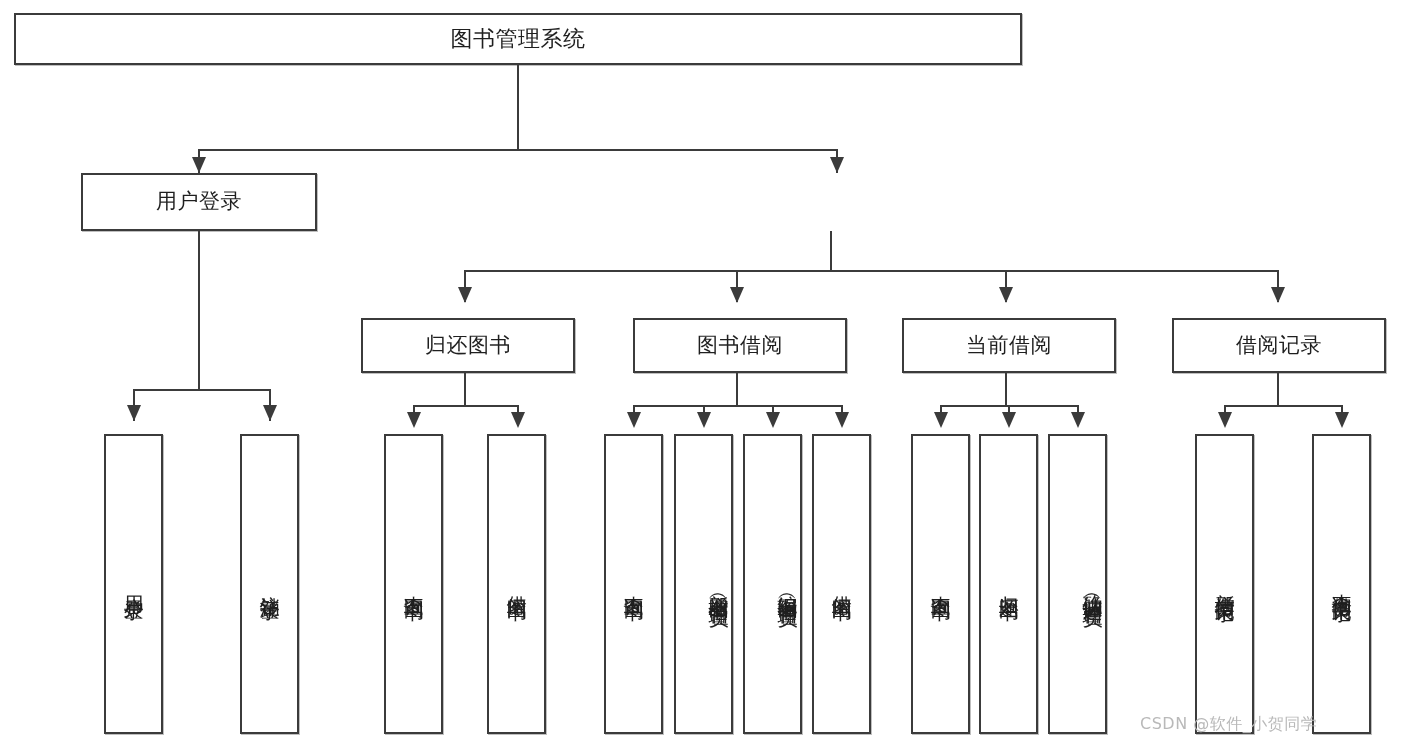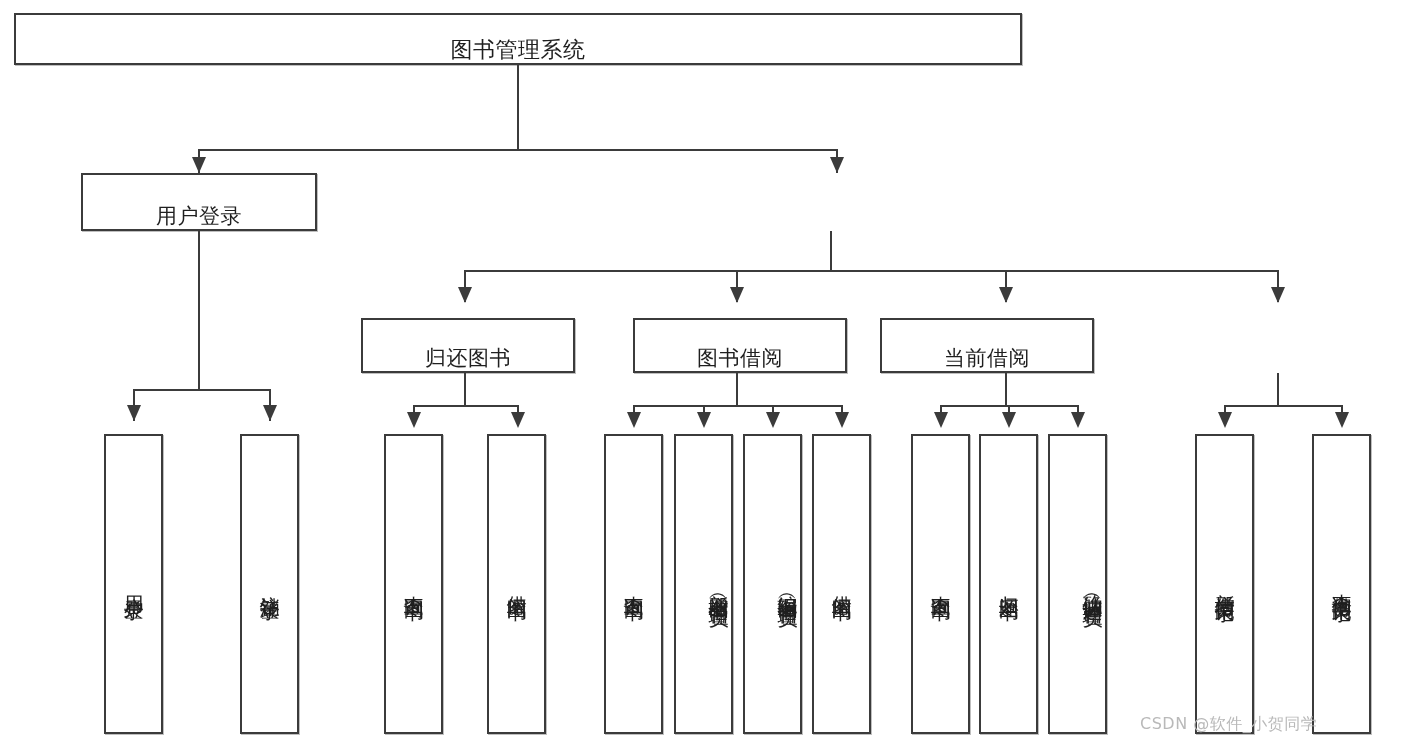--- a/index.html
+++ b/index.html
@@ -15,21 +15,21 @@
     background:#ffffff;
     overflow:hidden;
   }
   
   .node{
     position:absolute;
     box-sizing:border-box;
     background:#ffffff;
     border:2px solid #3b3b3b;
     display:flex;
-    align-items:flex-end;
+    align-items:center;
     justify-content:center;
     text-align:center;
     color:#1f1f1f;
     letter-spacing:0.5px;
     box-shadow:1px 1px 0 rgba(0,0,0,0.25);
   }
   .node.horiz{ font-size:21px; line-height:1.2; }
   .node.root{ font-size:22px; }
   
   .node.vert{
@@ -106,22 +106,25 @@
   <div class="arrow" style="left:999px;top:287px;"></div>
   <div class="ln v" style="left:1277px;top:270px;height:32px;"></div>
   <div class="arrow" style="left:1271px;top:287px;"></div>
 
   <div class="node horiz" style="left:361px;top:318px;width:214px;height:55px;">
     <span>归还图书</span>
   </div>
   <div class="node horiz" style="left:633px;top:318px;width:214px;height:55px;">
     <span>图书借阅</span>
   </div>
-  <div class="node horiz" style="left:880px;top:318px;width:214px;height:55px;">
+  <div class="node horiz" style="left:902px;top:318px;width:214px;height:55px;">
     <span>当前借阅</span>
+  </div>
+  <div class="node horiz" style="left:1172px;top:318px;width:214px;height:55px;">
+    <span>借阅记录</span>
   </div>
 
   <div class="ln v" style="left:464px;top:373px;height:34px;"></div>
   <div class="ln h" style="left:413px;top:405px;width:104px;"></div>
   <div class="ln v" style="left:413px;top:405px;height:20px;"></div>
   <div class="arrow" style="left:407px;top:412px;"></div>
   <div class="ln v" style="left:517px;top:405px;height:20px;"></div>
   <div class="arrow" style="left:511px;top:412px;"></div>
 
   <div class="ln v" style="left:736px;top:373px;height:34px;"></div>

